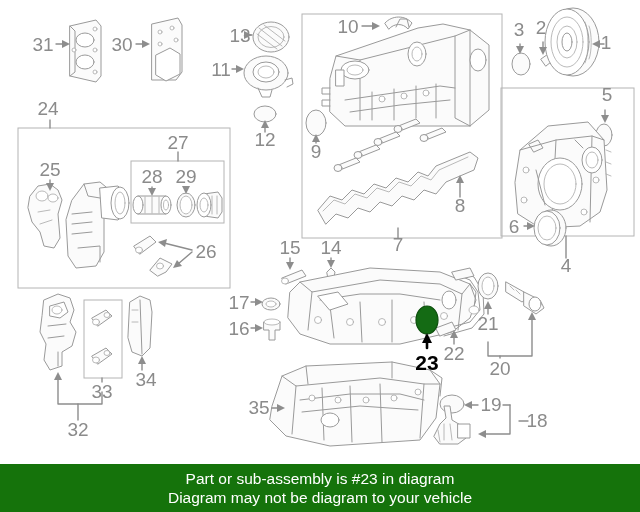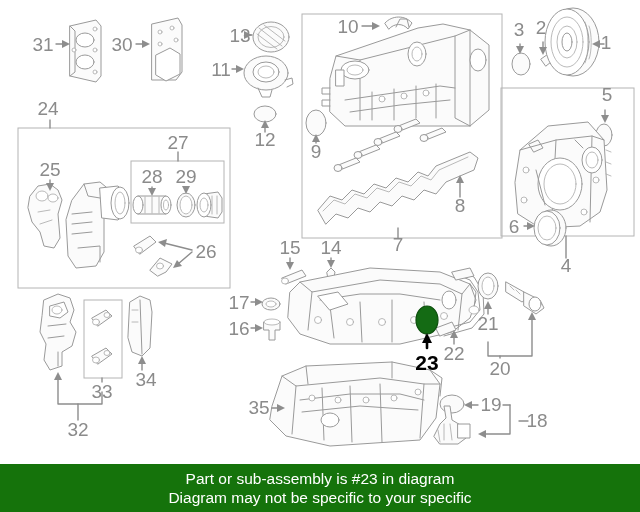--- a/index.html
+++ b/index.html
@@ -519,16 +519,16 @@
     <text class="lbl" x="43" y="51" text-anchor="middle">31</text>
     <text class="lbl" x="78" y="436" text-anchor="middle">32</text>
     <text class="lbl" x="102" y="398" text-anchor="middle">33</text>
     <text class="lbl" x="146" y="386" text-anchor="middle">34</text>
     <text class="lbl" x="259" y="414" text-anchor="middle">35</text>
 
   </svg>
 
   <div id="banner">
     <div>Part or sub-assembly is #23 in diagram</div>
-    <div>Diagram may not be specific to your specific</div>
+    <div>Diagram may not be diagram to your vehicle</div>
   </div>
 
 </div>
 
 </body></html>

